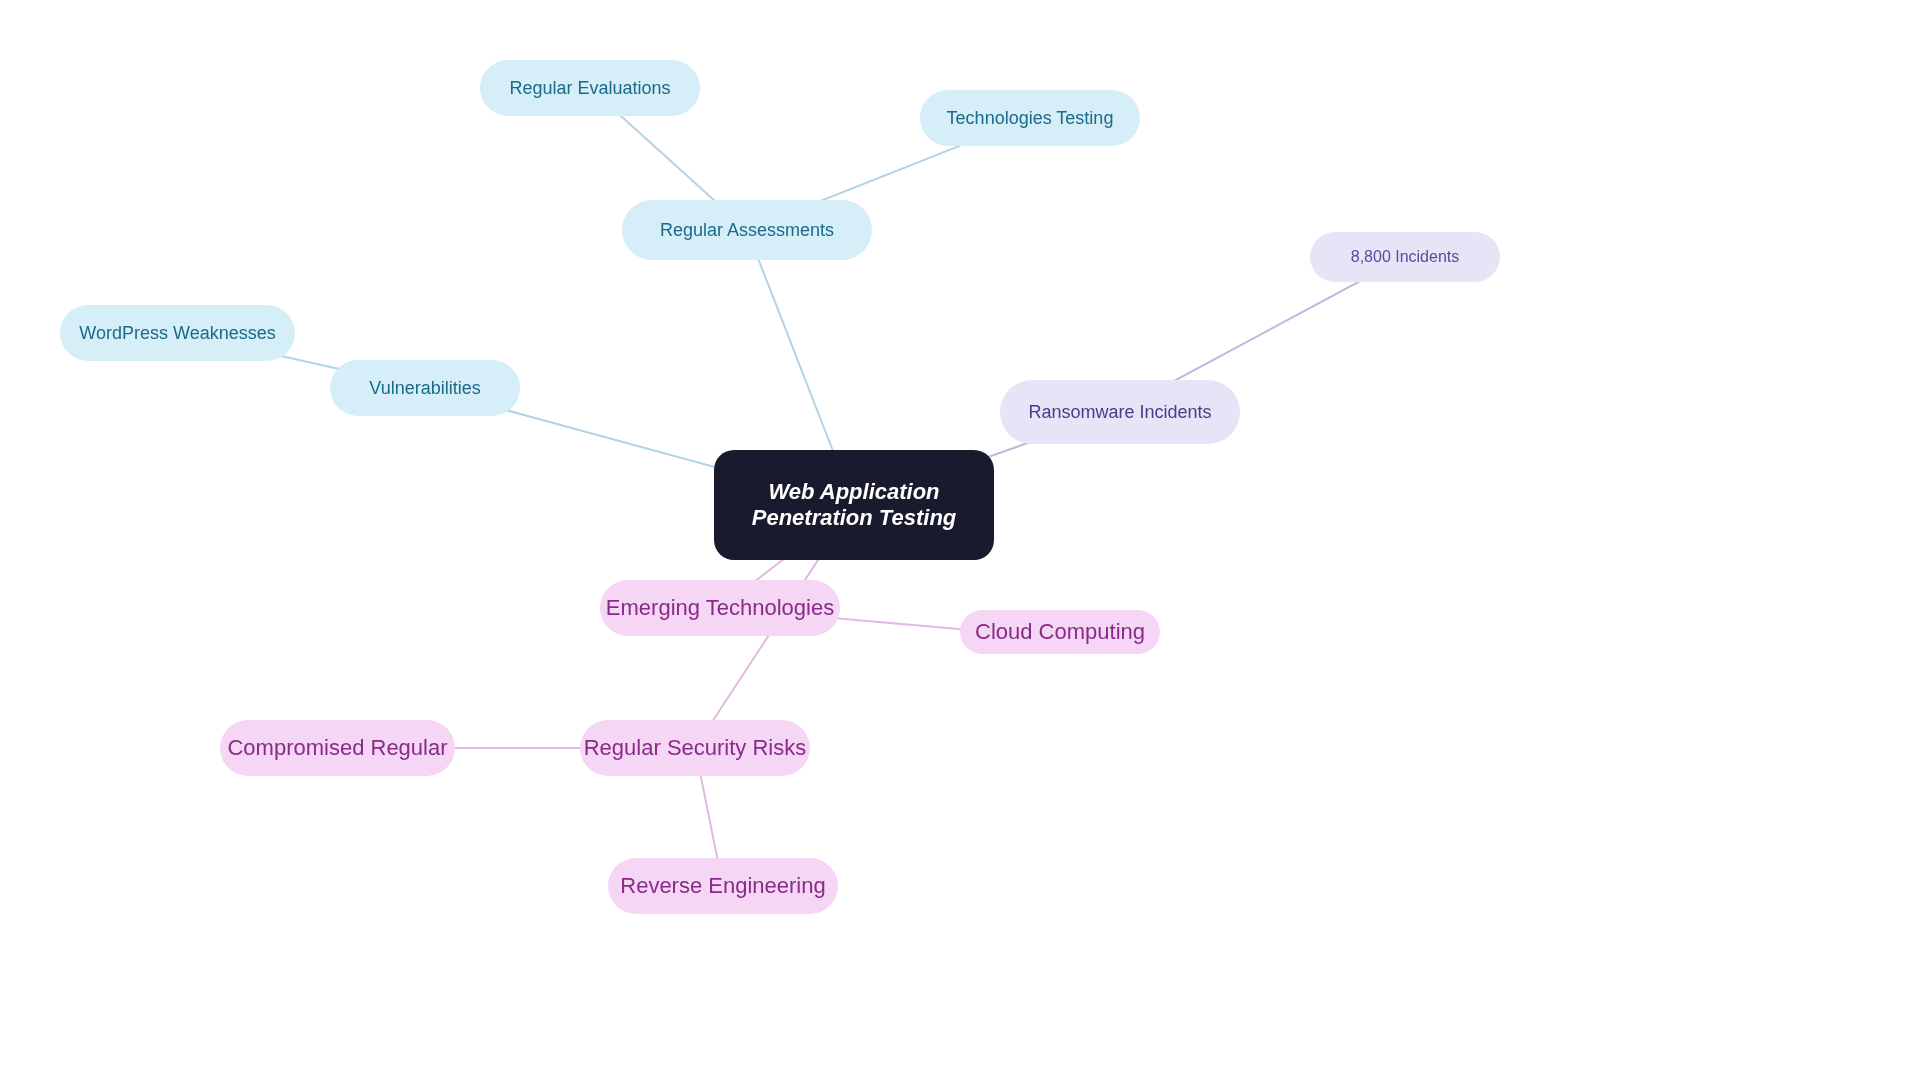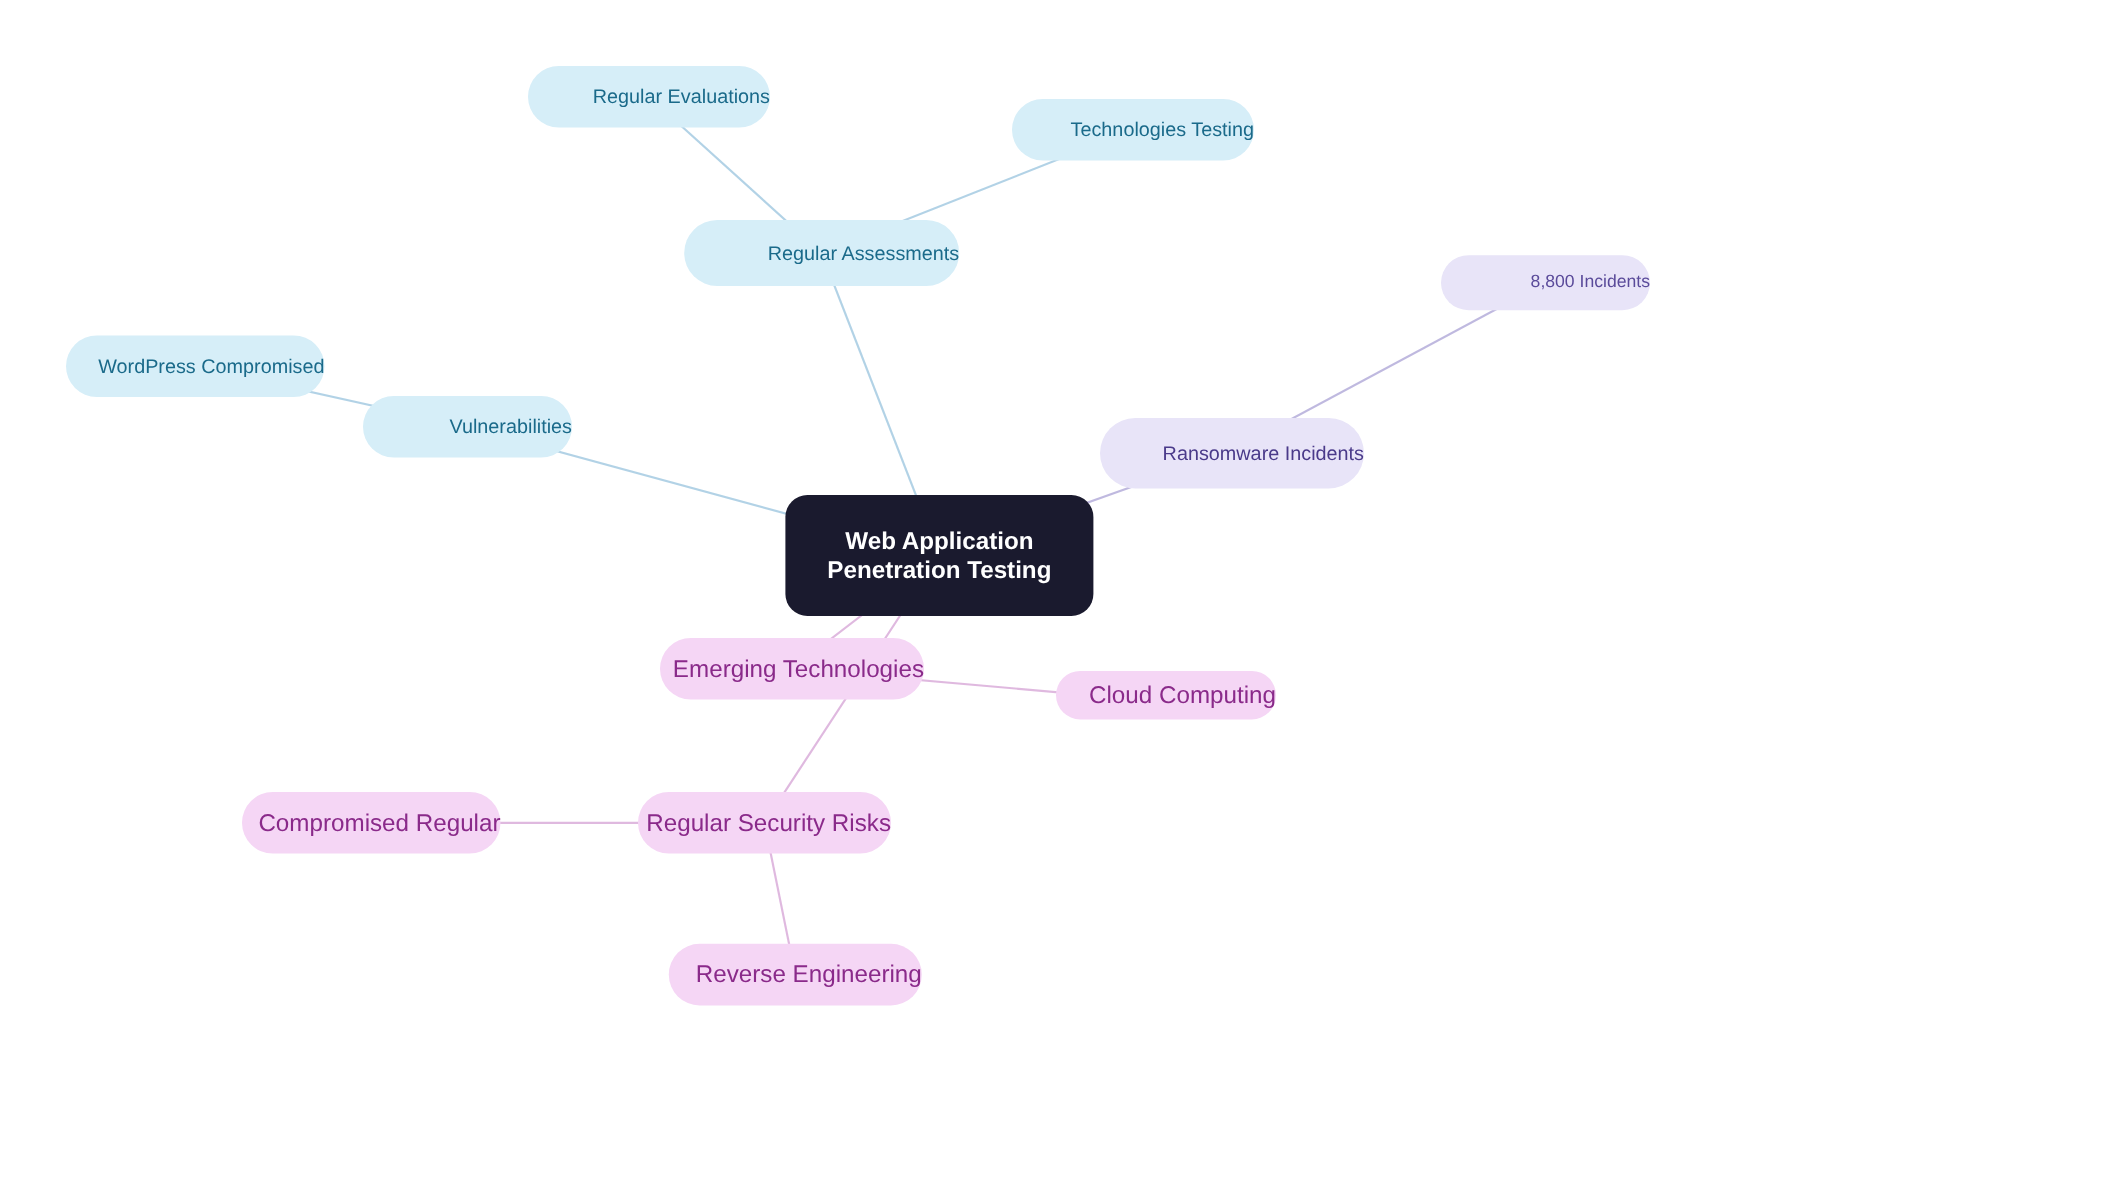--- a/index.html
+++ b/index.html
@@ -16,33 +16,34 @@
       top: 0; left: 0;
       width: 1920px;
       height: 1083px;
       pointer-events: none;
     }
     .node {
       position: absolute;
       border-radius: 40px;
       display: flex;
       align-items: center;
-      justify-content: flex-end;
+      justify-content: center;
       text-align: center;
       cursor: pointer;
       user-select: none;
     }
     .node-center {
       background: #1a1a2e;
       color: #ffffff;
       font-size: 22px;
       font-weight: 600;
       width: 280px;
       height: 110px;
       border-radius: 20px;
+      font-style: italic;
     }
     .node-blue {
       background: #d6eef8;
       color: #1a6a8a;
       font-size: 18px;
       font-weight: 500;
       border: none;
     }
     .node-purple {
       background: #e8e4f8;
@@ -98,21 +99,21 @@
 
 <div class="node node-blue" id="node-penetration-testing" style="left:920px; top:90px; width:220px; height:56px;">
   <span>Technologies Testing</span>
 </div>
 
 <div class="node node-blue" id="node-vulnerabilities" style="left:330px; top:360px; width:190px; height:56px;">
   <span>Vulnerabilities</span>
 </div>
 
 <div class="node node-blue" id="node-wordpress-weaknesses" style="left:60px; top:305px; width:235px; height:56px;">
-  <span>WordPress Compromised</span>
+  <span>WordPress Weaknesses</span>
 </div>
 
 <div class="node node-purple" id="node-ransomware-incidents" style="left:1000px; top:380px; width:240px; height:64px;">
   <span>Ransomware Incidents</span>
 </div>
 
 <div class="node node-purple-light" id="node-5600-incidents" style="left:1310px; top:232px; width:190px; height:50px;">
   <span>8,800 Incidents</span>
 </div>
 

